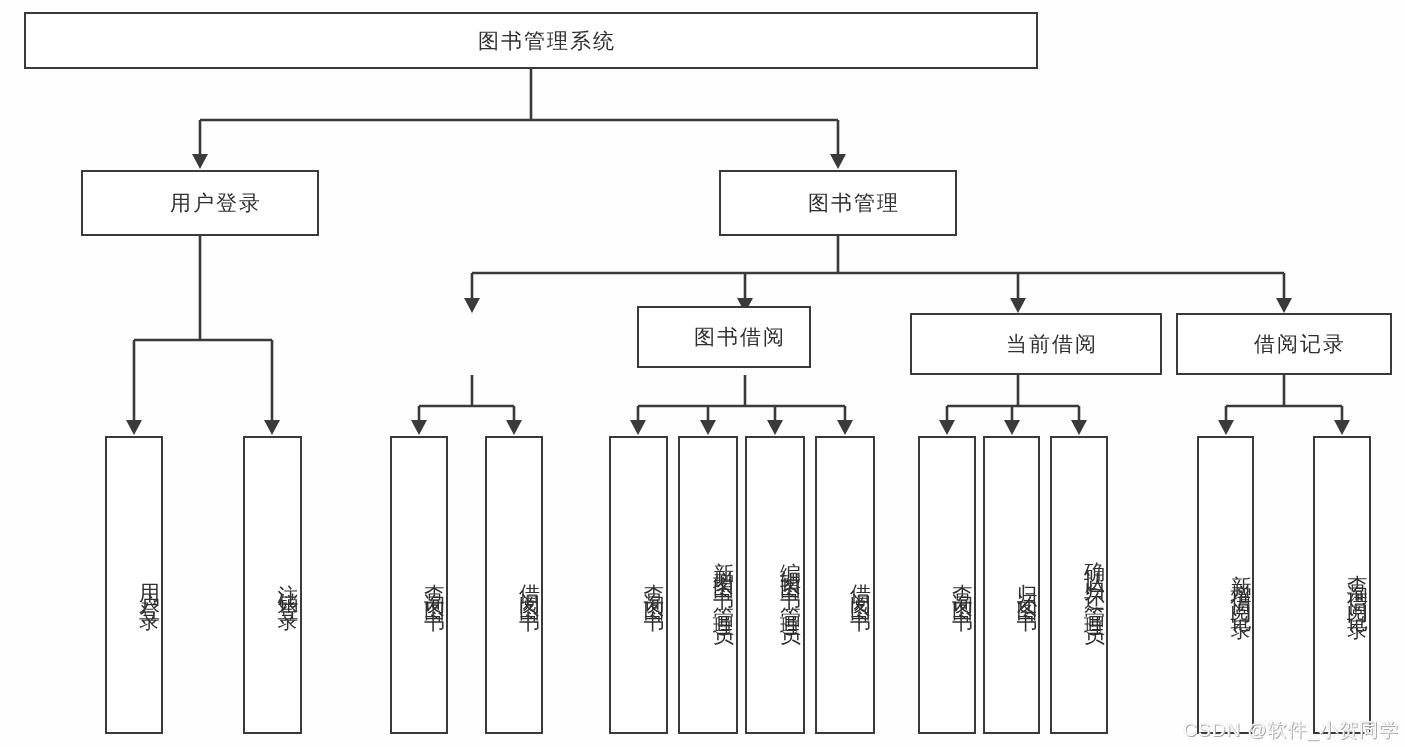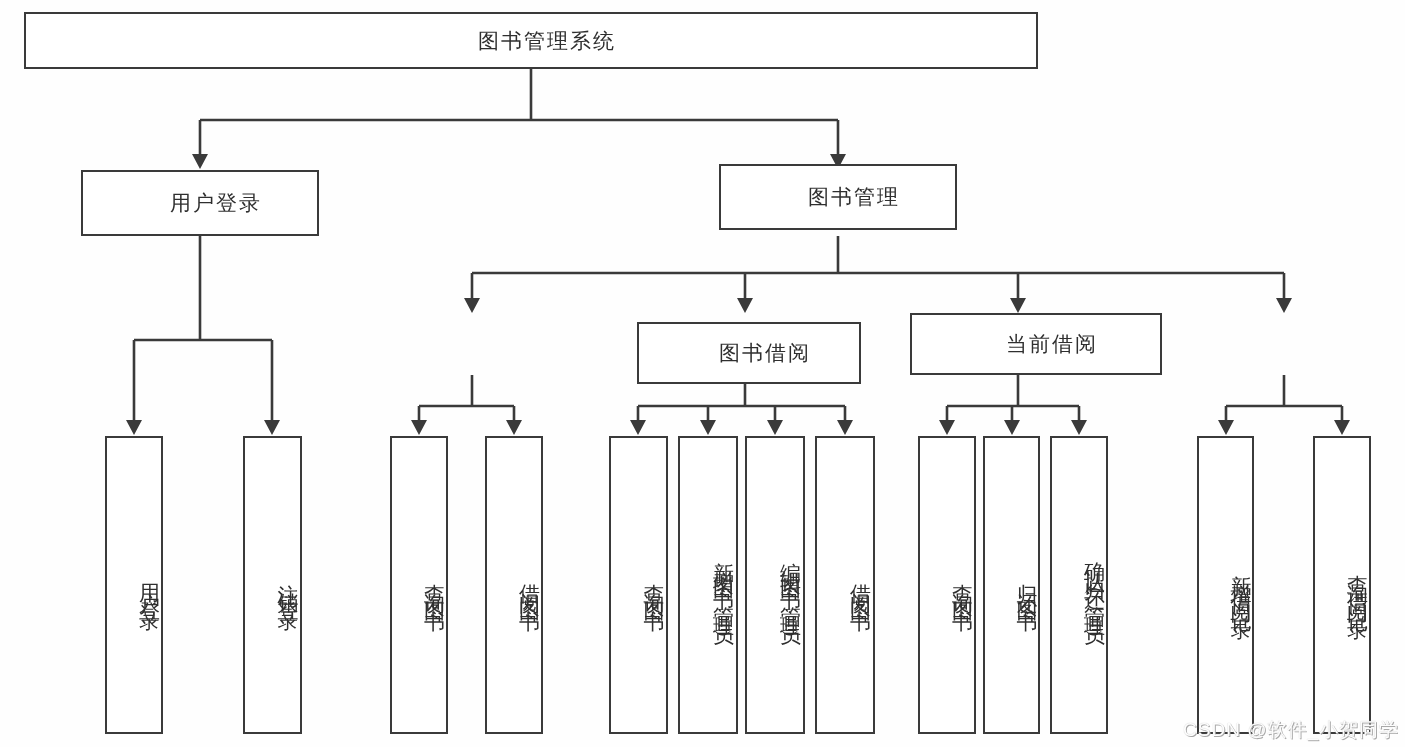--- a/index.html
+++ b/index.html
@@ -100,29 +100,32 @@
     </g>
   </svg>
 
   <div class="node h" style="left:24px;top:12px;width:1014px;height:57px">
     <span>图书管理系统</span>
   </div>
 
   <div class="node h" style="left:81px;top:170px;width:238px;height:66px">
     <span>用户登录</span>
   </div>
-  <div class="node h" style="left:719px;top:164px;width:238px;height:66px">
+  <div class="node h" style="left:719px;top:170px;width:238px;height:66px">
     <span>图书管理</span>
   </div>
 
-  <div class="node h" style="left:637px;top:322px;width:224px;height:62px">
+  <div class="node h" style="left:637px;top:306px;width:174px;height:62px">
     <span>图书借阅</span>
   </div>
   <div class="node h" style="left:910px;top:313px;width:252px;height:62px">
     <span>当前借阅</span>
+  </div>
+  <div class="node h" style="left:1176px;top:313px;width:216px;height:62px">
+    <span>借阅记录</span>
   </div>
 
   <div class="node v" style="left:105px;top:436px;width:58px;height:298px">
     <span>用户登录</span>
   </div>
   <div class="node v" style="left:243px;top:436px;width:59px;height:298px">
     <span>注销登录</span>
   </div>
 
   <div class="node v" style="left:390px;top:436px;width:58px;height:298px">

